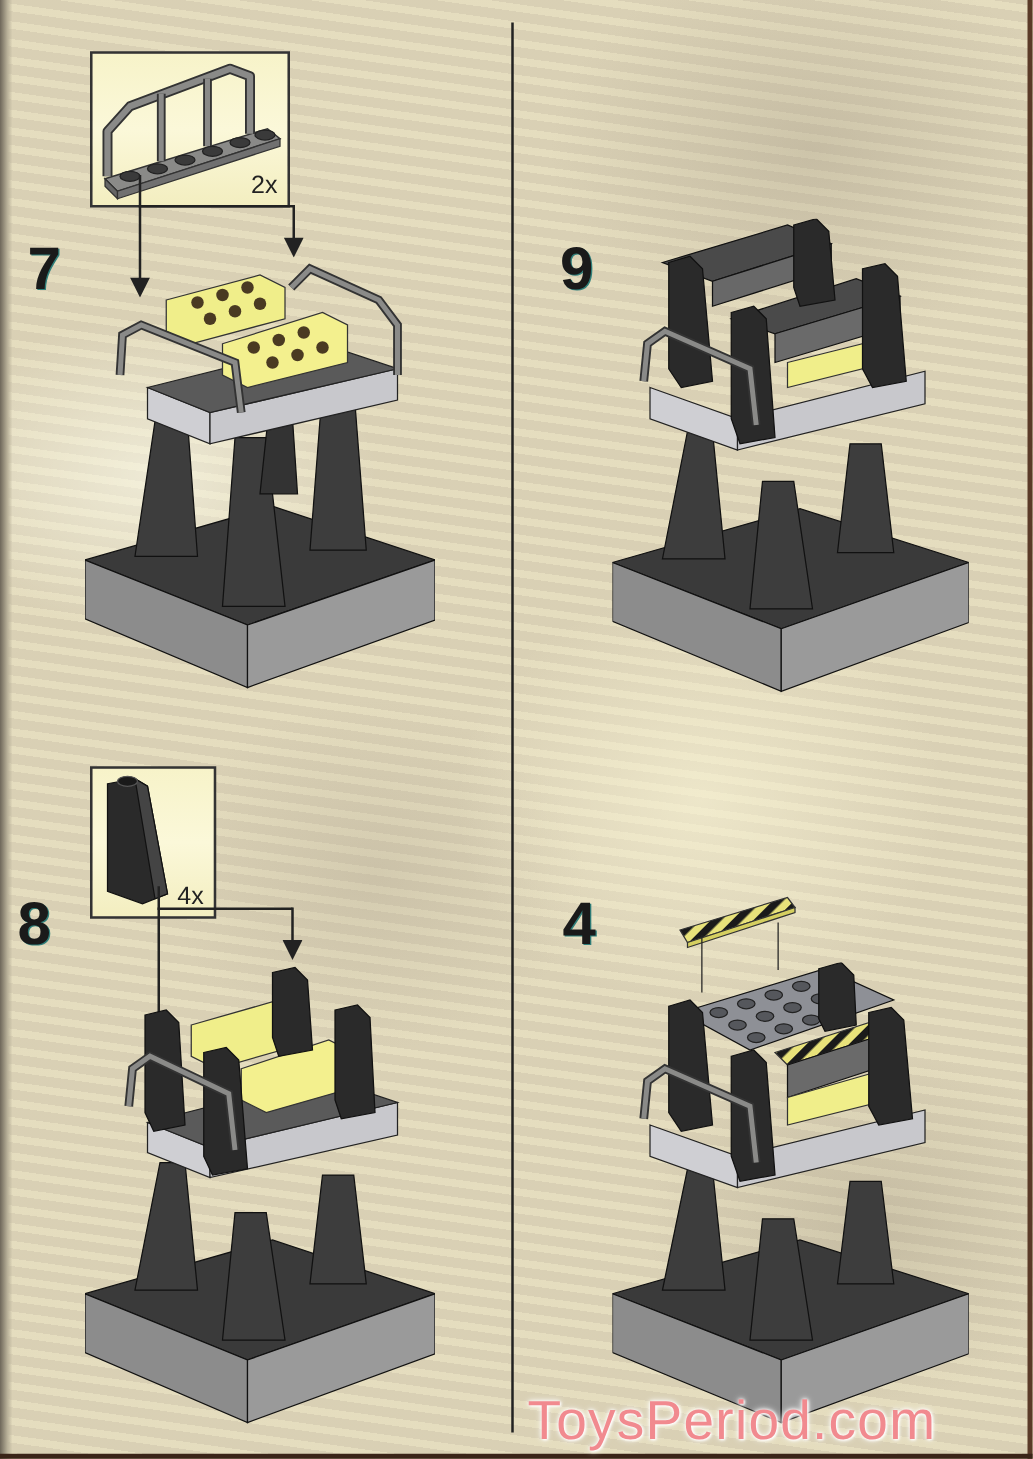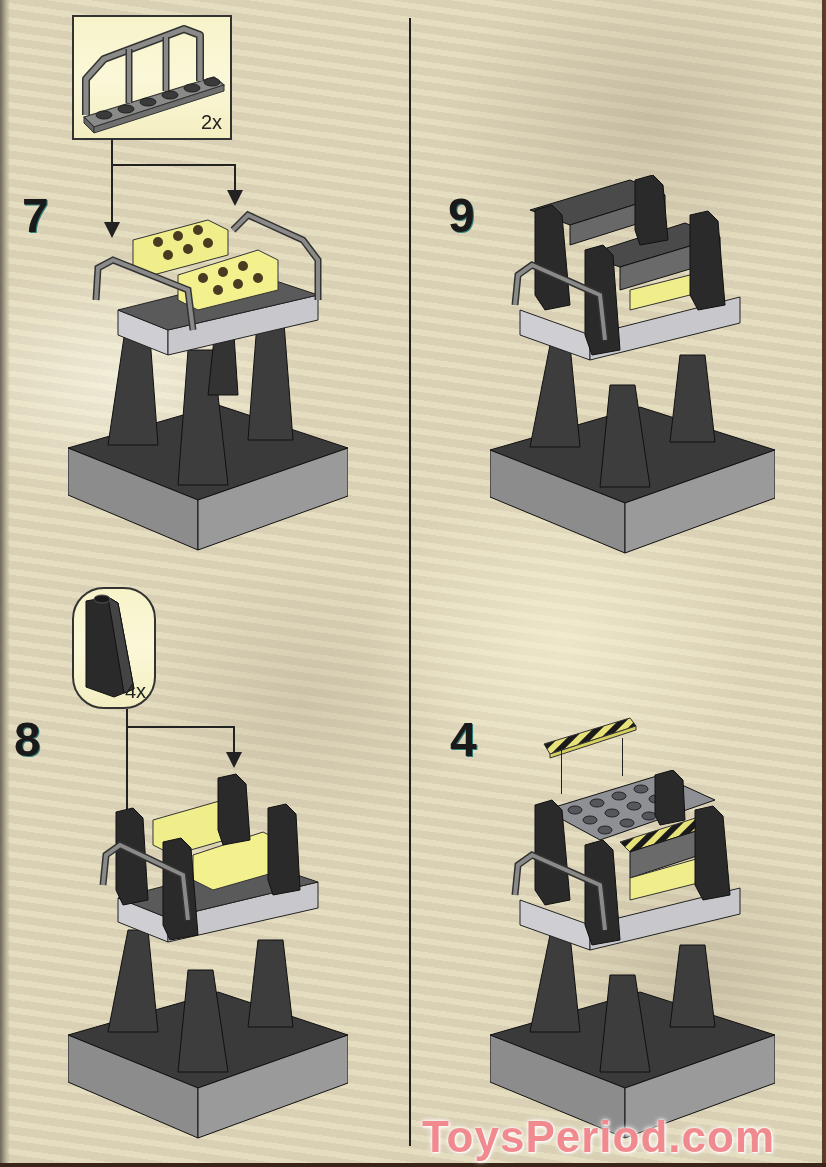--- a/index.html
+++ b/index.html
@@ -11,25 +11,25 @@
       radial-gradient(ellipse 280px 240px at 560px 640px, rgba(250,245,215,.6), transparent 70%),
       radial-gradient(ellipse 240px 200px at 300px 700px, rgba(170,160,140,.3), transparent 70%),
       radial-gradient(ellipse 260px 200px at 700px 980px, rgba(150,140,120,.3), transparent 70%),
       repeating-linear-gradient(8deg, rgba(255,250,210,.25) 0 6px, rgba(200,190,160,.15) 6px 14px),
       #dcd3b8;}
   .spine{position:absolute;left:0;top:0;width:10px;height:1167px;background:linear-gradient(90deg,#6e675a,#b9b199 60%,transparent);}
   .right-edge{position:absolute;right:0;top:0;width:4px;height:1167px;background:#5a3a28;}
   .bottom-edge{position:absolute;left:0;bottom:0;width:826px;height:4px;background:#3a2418;}
   .divider{position:absolute;left:409px;top:18px;width:2px;height:1128px;background:#222;}
   .step-num{position:absolute;font-weight:bold;font-size:48px;color:#1a1a1a;text-shadow:1px 1px 0 #2f7f7a;letter-spacing:-1px;}
-  .callout{position:absolute;background:linear-gradient(180deg,#f7f3c9,#fbf8d9 50%,#f3eec0);border:2px solid #333;box-sizing:border-box;}
+  .callout{position:absolute;background:linear-gradient(180deg,#f7f3c9,#fbf8d9 50%,#f3eec0);border:2px solid #333;box-sizing:border-box;margin-top:26px;}
   .qty{position:absolute;right:8px;bottom:4px;font-size:20px;color:#222;}
   .model{position:absolute;}
   .arrow-line{position:absolute;background:#222;}
-  .watermark{position:absolute;left:422px;top:1112px;font-size:44px;font-weight:bold;color:#f18a8f;
+  .watermark{position:absolute;left:422px;top:1112px;font-size:44px;font-weight:normal;color:#f18a8f;
     text-shadow:0 0 3px #fff,0 0 6px #fff,1px 1px 2px #fff;letter-spacing:1px;}
 </style>
 </head>
 <body>
 
 <div class="spine"></div>
 <div class="right-edge"></div>
 <div class="bottom-edge"></div>
 <div class="divider"></div>
 
@@ -101,21 +101,21 @@
       </g>
 
     <path d="M28,100 L30,68 L45,60 L120,90 L125,130" fill="none" stroke="#333" stroke-width="7"></path>
     <path d="M28,100 L30,68 L45,60 L120,90 L125,130" fill="none" stroke="#8a8a88" stroke-width="4"></path>
     <path d="M165,30 L180,15 L235,40 L250,60 L250,100" fill="none" stroke="#333" stroke-width="7"></path>
     <path d="M165,30 L180,15 L235,40 L250,60 L250,100" fill="none" stroke="#8a8a88" stroke-width="4"></path>
   </svg>
 </section>
 
 <section>
-  <div class="callout" style="left:72px;top:587px;width:84px;height:122px;border-radius:32px;">
+  <div class="callout" style="left:72px;top:587px;width:101px;height:122px;">
     <svg width="96" height="118" viewBox="0 0 96 118">
       <polygon points="12,12 34,8 44,14 60,100 40,108 12,98" fill="#2a2a2a" stroke="#111"></polygon>
       <polygon points="34,8 44,14 60,100 50,104" fill="#444" stroke="#111"></polygon>
       <ellipse cx="28" cy="10" rx="8" ry="4" fill="#1a1a1a" stroke="#555"></ellipse>
     </svg>
     <span class="qty">4x</span>
   </div>
   <div class="arrow-line" style="left:126px;top:709px;width:2px;height:130px;"></div>
   <div class="arrow-line" style="left:126px;top:726px;width:108px;height:2px;"></div>
   <div class="arrow-line" style="left:233px;top:726px;width:2px;height:26px;"></div>

